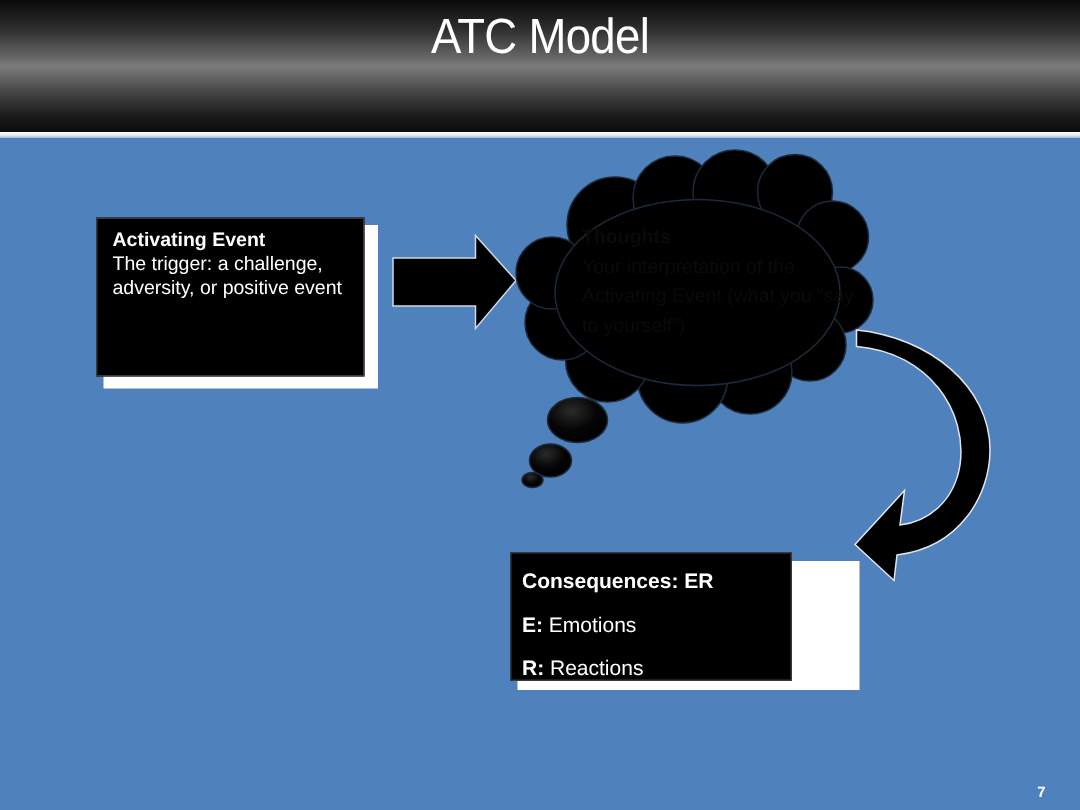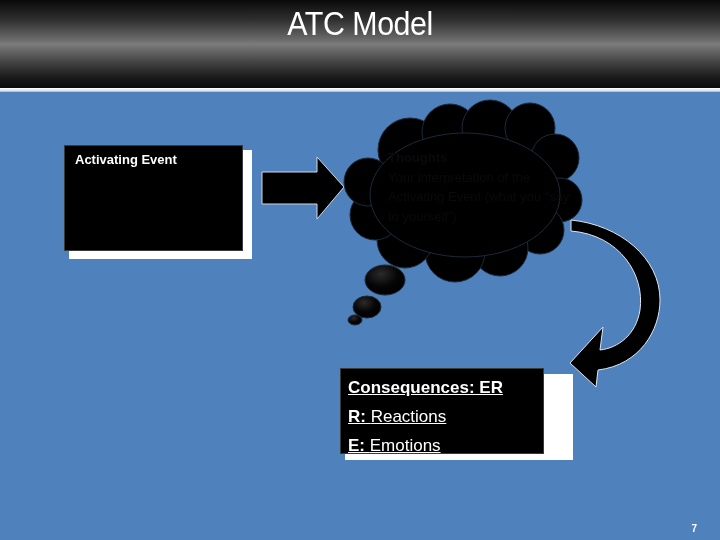--- a/index.html
+++ b/index.html
@@ -24,21 +24,21 @@
     .box-shadow {
       position: absolute; background: #ffffff;
     }
     .box {
       position: absolute; background: #000000; color: #ffffff;
       box-sizing: border-box; border: 1px solid #3a3a3a;
     }
     .ae-box { left: 64px; top: 145px; width: 179px; height: 106px; padding: 6px 10px; font-size: 13px; line-height: 16px; }
     .ae-shadow { left: 69px; top: 150px; width: 183px; height: 109px; }
     .ae-title { font-weight: bold; }
-    .c-box { left: 340px; top: 368px; width: 204px; height: 86px; padding: 4px 7px; font-size: 17px; line-height: 29px; text-decoration: underline; }
+    .c-box { left: 340px; top: 368px; width: 188px; height: 86px; padding: 4px 7px; font-size: 14px; line-height: 29px; }
     .c-shadow { left: 345px; top: 374px; width: 228px; height: 86px; }
     .c-title { font-weight: bold; }
     .bold { font-weight: bold; }
     svg.overlay { position: absolute; left: 0; top: 0; }
     .thought-text {
       position: absolute; left: 388px; top: 148px; width: 190px;
       color: #0a0a0a; font-size: 13px; line-height: 19.5px;
     }
     .thought-title { font-weight: bold; }
     .page-num {
@@ -49,20 +49,21 @@
 </head>
 <body>
 
 <div class="header"></div>
 <div class="header-line"></div>
 <div class="title">ATC Model</div>
 
 <div class="box-shadow ae-shadow"></div>
 <div class="box ae-box">
   <div class="ae-title">Activating Event</div>
+  <div>The trigger: a challenge, adversity, or positive event</div>
 </div>
 
 <svg class="overlay" width="720" height="540" viewBox="0 0 720 540">
   <defs>
     <radialGradient id="bub" cx="40%" cy="30%" r="70%">
       <stop offset="0%" stop-color="#2a2a2a"></stop>
       <stop offset="60%" stop-color="#050505"></stop>
       <stop offset="100%" stop-color="#000"></stop>
     </radialGradient>
   </defs>
@@ -98,22 +99,22 @@
 
 <div class="thought-text">
   <div class="thought-title">Thoughts</div>
   <div>Your interpretation of the Activating Event (what you “say to yourself”)</div>
 </div>
 
 <div class="box-shadow c-shadow"></div>
 <div class="box c-box">
   <div class="c-title">Consequences: ER</div>
   <div>
+    <span class="bold">E:</span>
+    <span>Emotions</span>
+  </div>
+  <div>
     <span class="bold">R:</span>
     <span>Reactions</span>
-  </div>
-  <div>
-    <span class="bold">E:</span>
-    <span>Emotions</span>
   </div>
 </div>
 
 <div class="page-num">7</div>
 
 </body></html>

